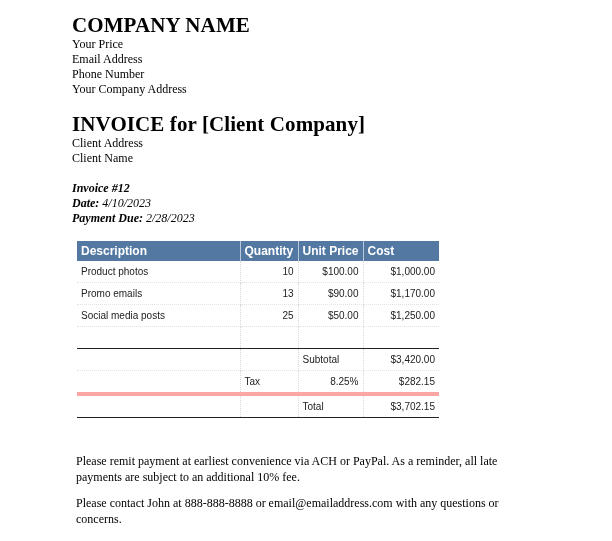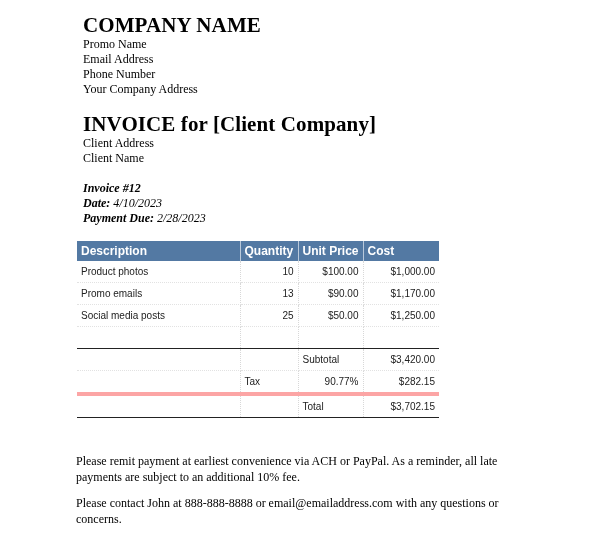--- a/index.html
+++ b/index.html
@@ -1,18 +1,18 @@
 <!DOCTYPE html>
 <html><head>
   <meta charset="utf-8">
   <style>
     html, body { margin: 0; padding: 0; background: #ffffff; }
     body { width: 612px; height: 541px; position: relative; overflow: hidden; color: #000; }
     .serif { font-family: "Liberation Serif", "DejaVu Serif", serif; }
-    .block { position: absolute; left: 72px; margin-left: 11px; }
+    .block { position: absolute; left: 72px; }
     .h1 { font-size: 21px; font-weight: bold; line-height: 24px; margin: 0; letter-spacing: 0.1px; }
     .line { font-size: 12px; line-height: 15px; }
     .b { font-weight: bold; }
 
     #company { top: 13px; }
     #invoice { top: 112px; }
     #meta { top: 181px; font-style: italic; }
 
     table.inv { position: absolute; left: 77px; top: 241px; width: 362px; border-collapse: collapse; font-family: "Liberation Sans", "DejaVu Sans", sans-serif; font-size: 10px; }
     table.inv th { background: #5379a3; color: #fff; font-weight: bold; text-align: left; height: 20px; padding: 0 4px; border-right: 1px solid #b9c9db; font-size: 12px; }
@@ -27,21 +27,21 @@
     col.c1 { width: 163px; } col.c2 { width: 58px; } col.c3 { width: 65px; } col.c4 { width: 76px; }
 
     #notes { position: absolute; left: 72px; top: 453px; width: 460px; font-size: 12px; line-height: 16px; }
     #notes p { margin: 0 0 10px 4px; }
   </style>
 </head>
 <body>
 
 <div class="block serif" id="company">
   <div class="h1">COMPANY NAME</div>
-  <div class="line">Promo Name</div>
+  <div class="line">Your Price</div>
   <div class="line">Email Address</div>
   <div class="line">Phone Number</div>
   <div class="line">Your Company Address</div>
 </div>
 
 <div class="block serif" id="invoice">
   <div class="h1">INVOICE for [Client Company]</div>
   <div class="line">Client Address</div>
   <div class="line">Client Name</div>
 </div>
@@ -100,21 +100,21 @@
     </tr>
     <tr class="sep-top">
       <td></td>
       <td></td>
       <td>Subtotal</td>
       <td class="r">$3,420.00</td>
     </tr>
     <tr>
       <td></td>
       <td>Tax</td>
-      <td class="r">90.77%</td>
+      <td class="r">8.25%</td>
       <td class="r">$282.15</td>
     </tr>
     <tr class="sep-mid last">
       <td></td>
       <td></td>
       <td>Total</td>
       <td class="r">$3,702.15</td>
     </tr>
   </tbody>
 </table>

